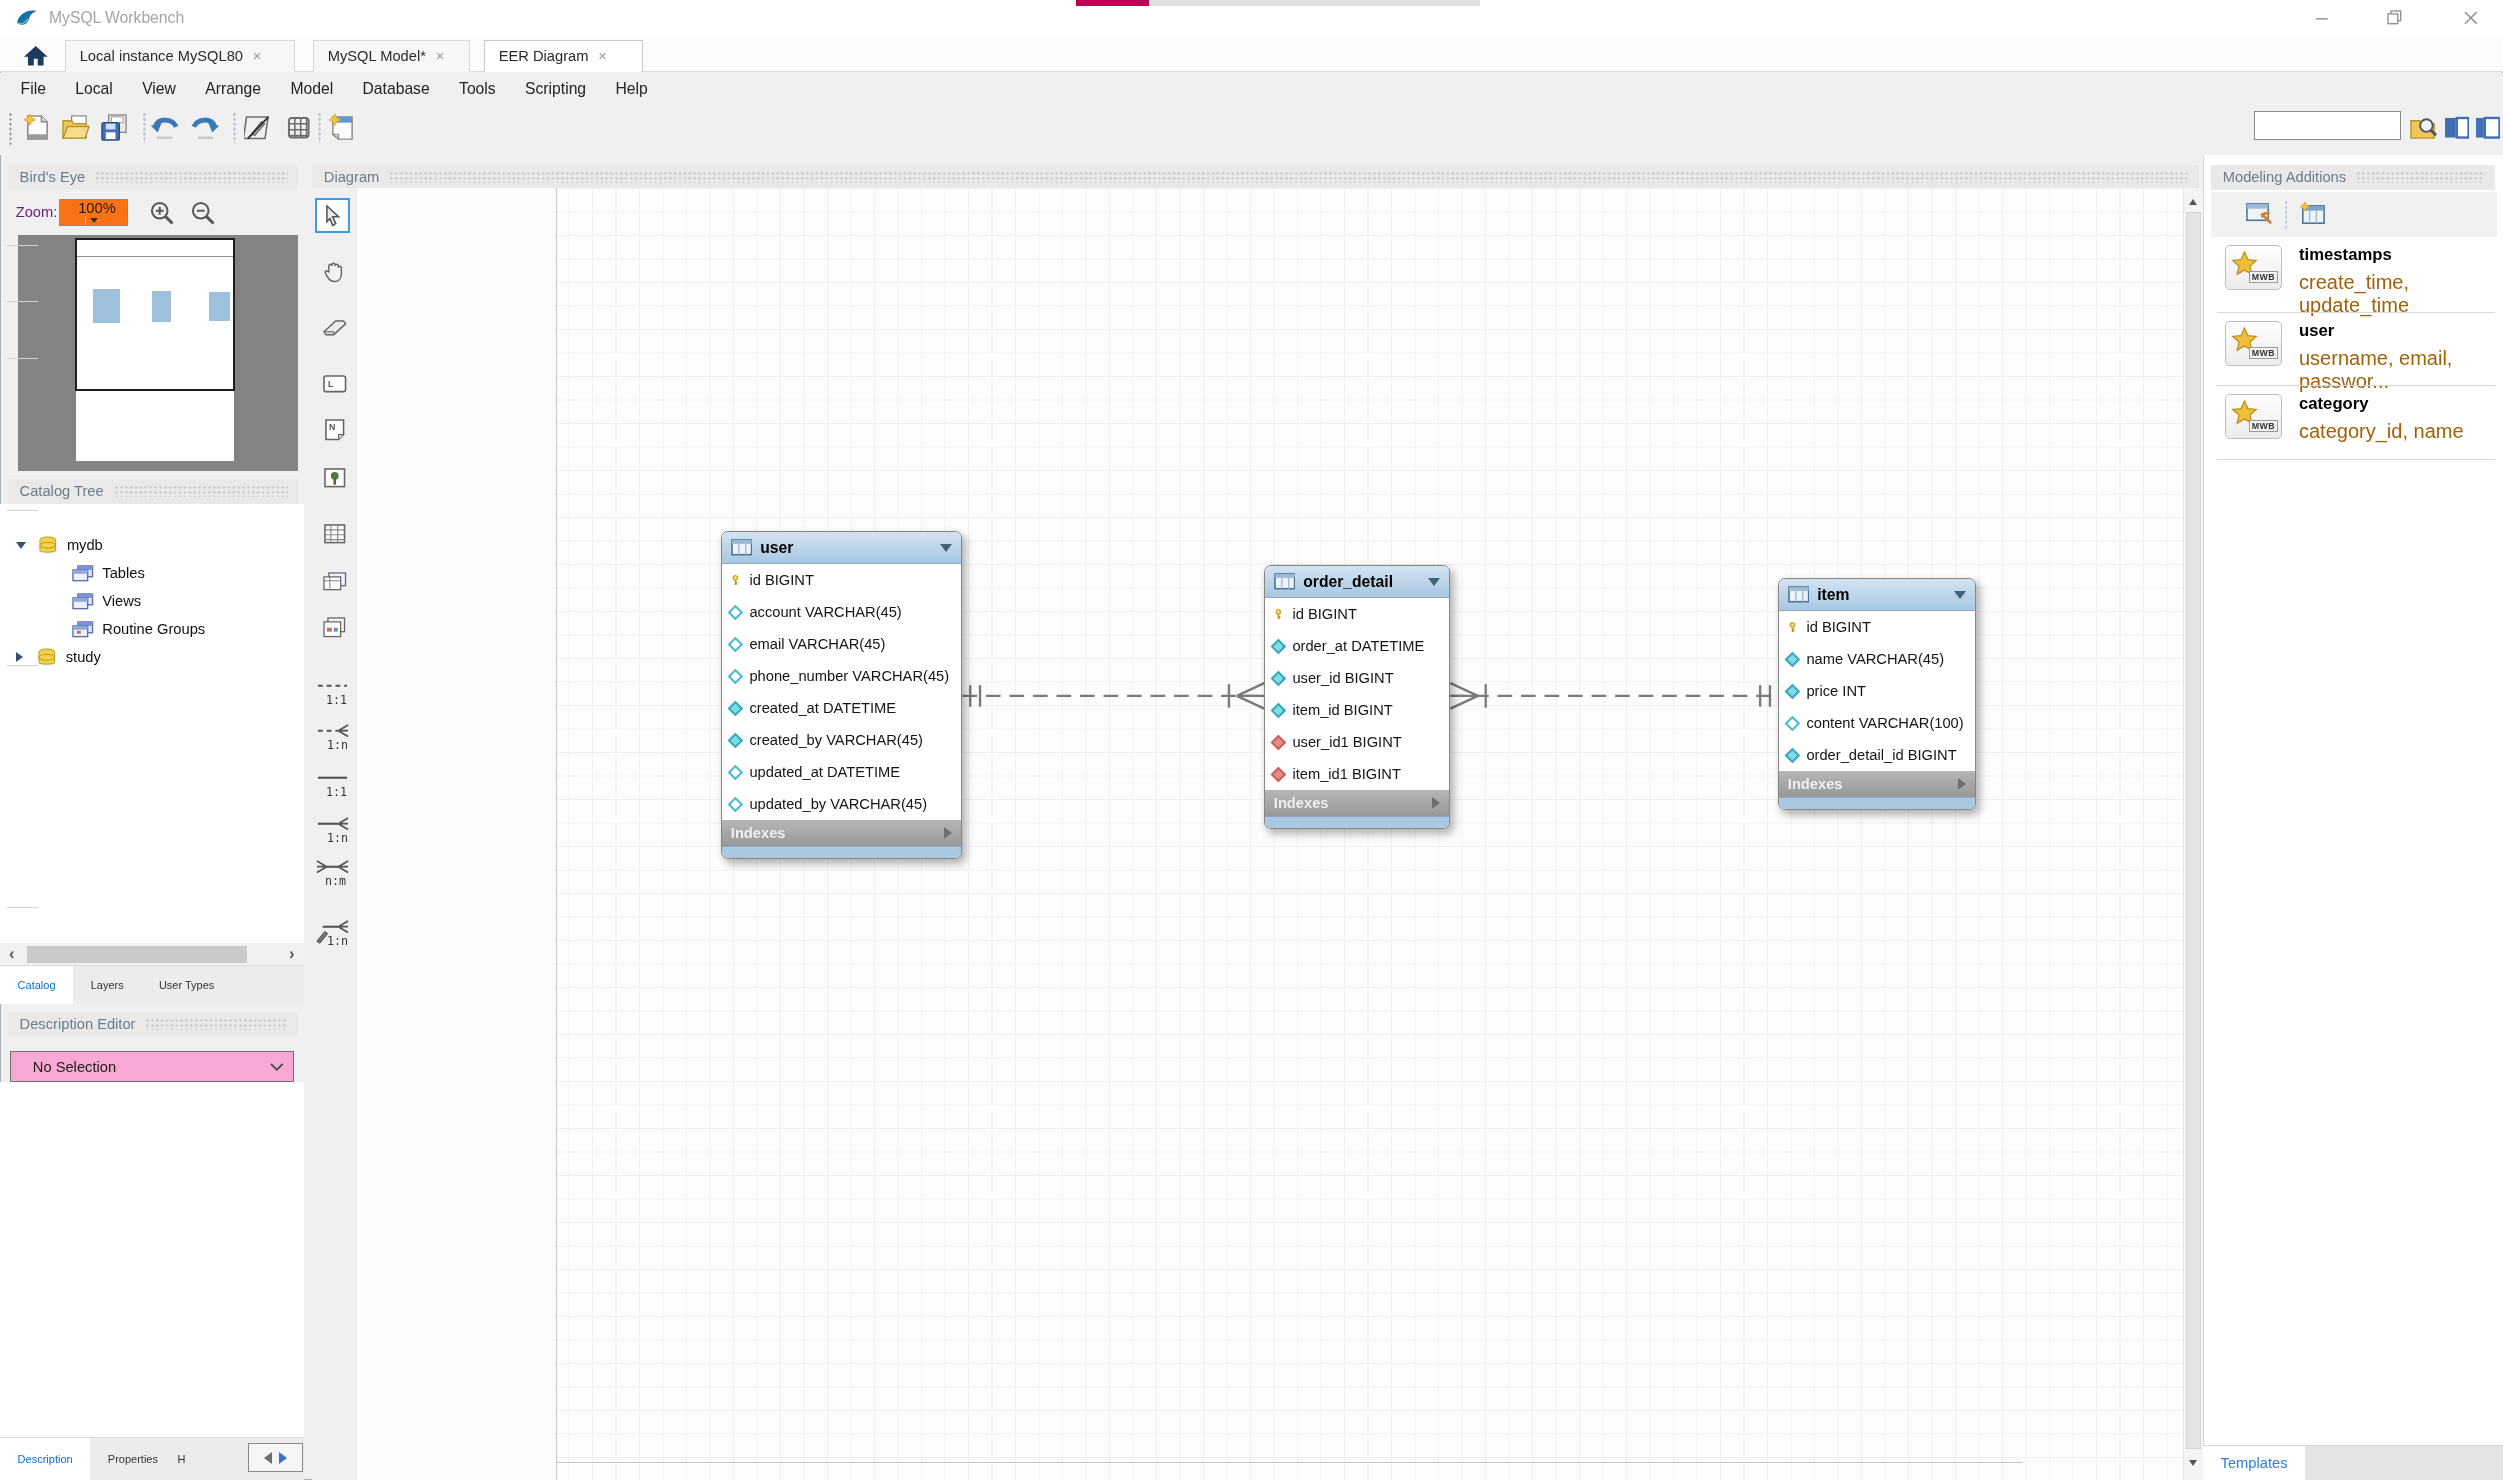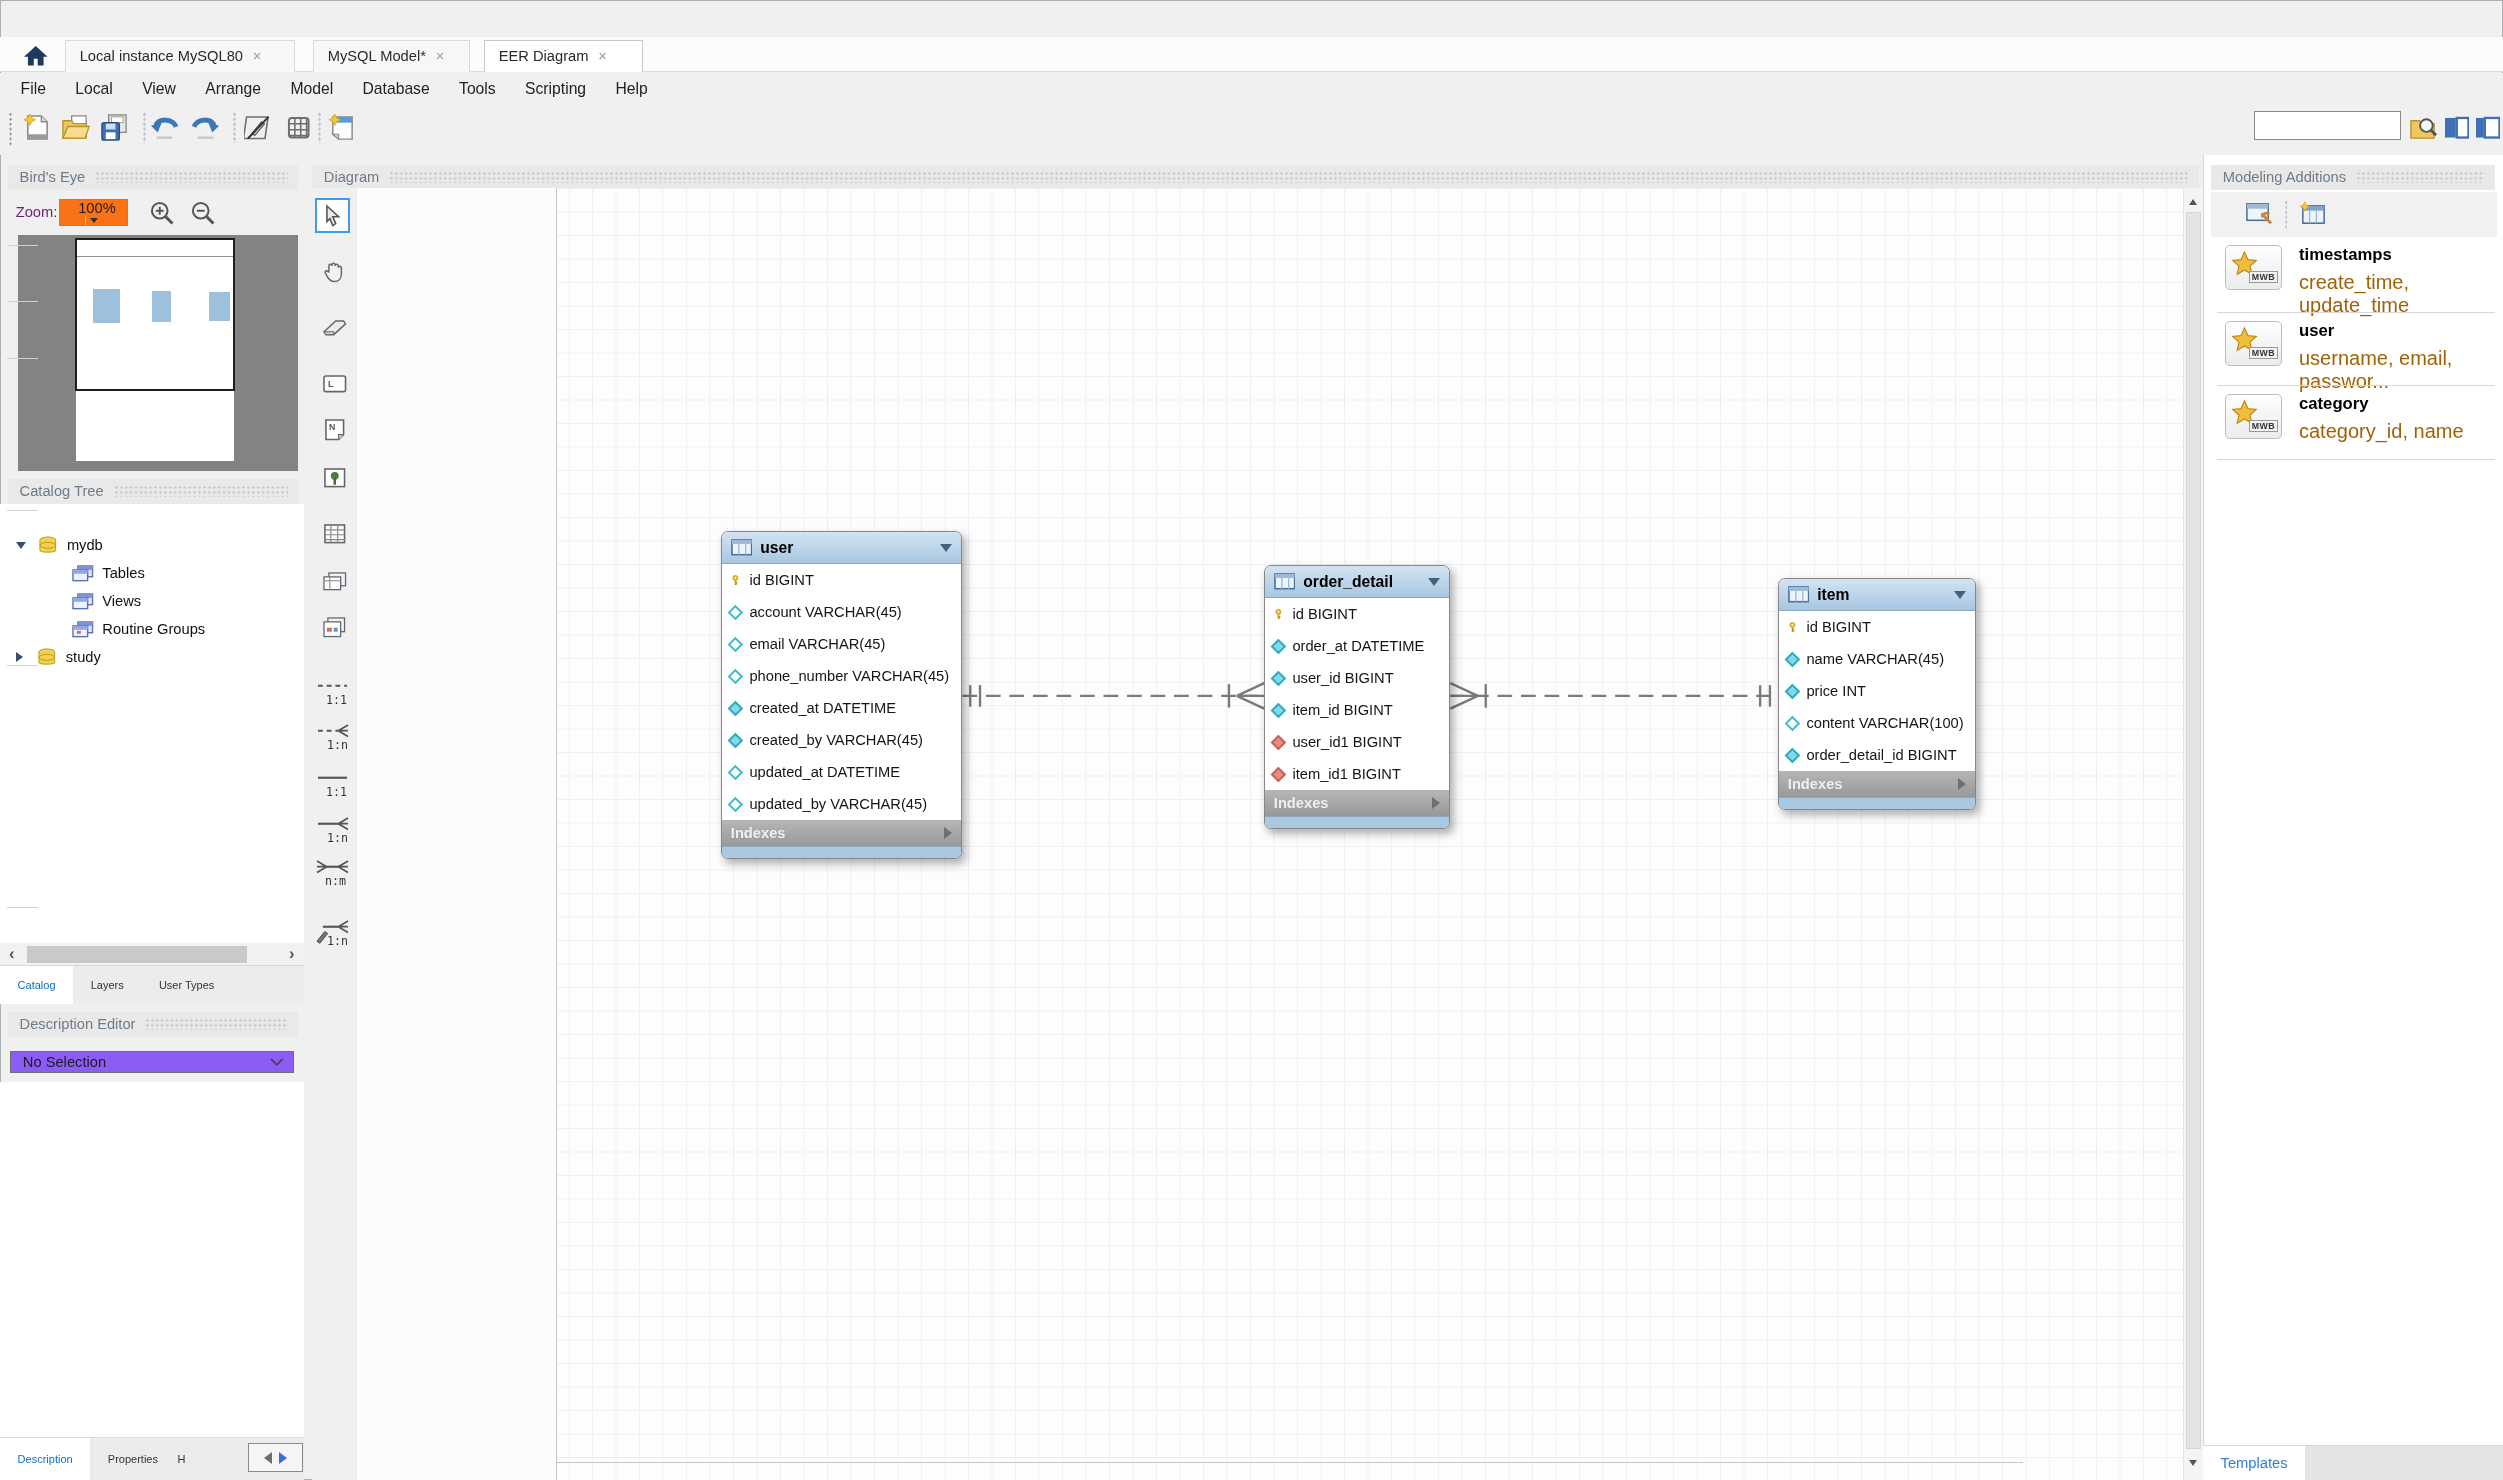--- a/index.html
+++ b/index.html
@@ -62,21 +62,21 @@
   .tri-right { width:0; height:0; border-top:5.9px solid transparent; border-bottom:5.9px solid transparent; border-left:7.8px solid #35506e; }
 
   .hscroll { left:0; top:943px; width:304px; height:22.5px; background:#f1f1f1; }
   .hs-btn { top:943px; width:23.5px; height:22.5px; display:flex; align-items:center; justify-content:center; font-size:16.7px; font-weight:bold; color:#555; }
   .hs-thumb { left:27.4px; top:946px; width:220px; height:16.7px; background:#c9c9c9; }
 
   .side-tabs { left:0; top:965px; width:304px; height:39px; background:#ececec; border-top:1px solid #dadada; display:flex; }
   .side-tab { padding:0 17.6px; display:flex; align-items:center; font-size:11px; color:#333; }
   .side-tab.active { background:#ffffff; color:#0a6ed1; }
 
-  .combo { left:9.8px; top:1051px; width:284px; height:22px; background:#8b5cf6; border:1px solid #6e6e6e; display:flex; align-items:center; padding-left:12px; font-size:14.7px; }
+  .combo { left:9.8px; top:1051px; width:284px; height:31px; background:#f9a8d4; border:1px solid #6e6e6e; display:flex; align-items:center; padding-left:22px; font-size:14.7px; }
   .combo .chev { margin-left:auto; margin-right:8.8px; }
 
   .bottom-tabs { left:0; top:1437px; width:304px; height:43px; background:#ececec; border-top:1px solid #dadada; display:flex; }
   .nav-box { left:248px; top:1443px; width:55px; height:29px; border:1px solid #8a8a8a; background:#f5f5f5; display:flex; align-items:center; justify-content:center; gap:7.8px; }
   .nav-arrow-l { width:0;height:0;border-top:6.9px solid transparent;border-bottom:6.9px solid transparent;border-right:8.8px solid #6e6e6e; }
   .nav-arrow-r { width:0;height:0;border-top:6.9px solid transparent;border-bottom:6.9px solid transparent;border-left:8.8px solid #3a6fd8; }
 
   
   .palette { left:312px; top:188px; width:45px; height:1292px; background:#f0f0f0; }
   .tool { width:35px; height:35px; display:flex; align-items:center; justify-content:center; position:absolute; left:4.9px; }
@@ -127,20 +127,46 @@
   .mwb-tag { position:absolute; right:2.9px; bottom:6px; border:1px solid #9a9a9a; background:#f3f3f3;
      font-size:8.8px; font-weight:bold; color:#333; padding:0 2px; letter-spacing:0.5px; }
   .templates-strip { left:2203px; top:1445px; width:300px; height:35px; background:#e4e4e4; border-top:1px solid #d5d5d5; display:flex; }
   .templates-tab { width:102px; background:#ffffff; color:#2f7fd6; font-size:14.7px; display:flex; align-items:center; padding-left:17.6px; }
 </style>
 </head>
 <body>
 
 <div class="app">
 
+  <div class="abs titlebar">
+    <svg class="abs logo" width="25.5" height="25.5" viewBox="0 0 26 26">
+      <path d="M3 17 C5 8, 14 3, 23 5 C18 7, 16 10, 15 14 C13 19, 8 21, 3 17 Z" fill="#1273a8"></path>
+      <path d="M3 17 C7 19, 12 18, 14 13" stroke="#7fb8d6" stroke-width="1.4" fill="none"></path>
+    </svg>
+    <span class="abs app-title">MySQL Workbench</span>
+    <div class="abs progress-pink"></div>
+    <div class="abs progress-gray"></div>
+    <div class="abs winbtn" style="left:2294px">
+      <svg width="13.7" height="13.7" viewBox="0 0 14 14">
+          <line x1="1" y1="8" x2="13" y2="8" stroke="#8a8a8a" stroke-width="1.4"></line>
+        </svg>
+    </div>
+    <div class="abs winbtn" style="left:2367px">
+      <svg width="14.7" height="14.7" viewBox="0 0 15 15">
+          <rect x="4" y="1" width="10" height="10" fill="none" stroke="#8a8a8a" stroke-width="1.3"></rect>
+          <rect x="1" y="4" width="10" height="10" fill="#fff" stroke="#8a8a8a" stroke-width="1.3"></rect>
+        </svg>
+    </div>
+    <div class="abs winbtn" style="left:2443px">
+      <svg width="13.7" height="13.7" viewBox="0 0 14 14">
+          <line x1="1" y1="1" x2="13" y2="13" stroke="#8a8a8a" stroke-width="1.4"></line>
+          <line x1="13" y1="1" x2="1" y2="13" stroke="#8a8a8a" stroke-width="1.4"></line>
+        </svg>
+    </div>
+  </div>
 
   <div class="abs tabstrip">
     <div class="abs hometab">
       <svg width="25.5" height="23.5" viewBox="0 0 26 24">
         <path d="M13 2 L25 13 H21 V22 H15 V15 H11 V22 H5 V13 H1 Z" fill="#1d3a5e"></path>
       </svg>
     </div>
     <div class="abs doc-tab" style="left:65px; width:230px">
       <span>Local instance MySQL80</span>
       <span class="tab-close">×</span>

